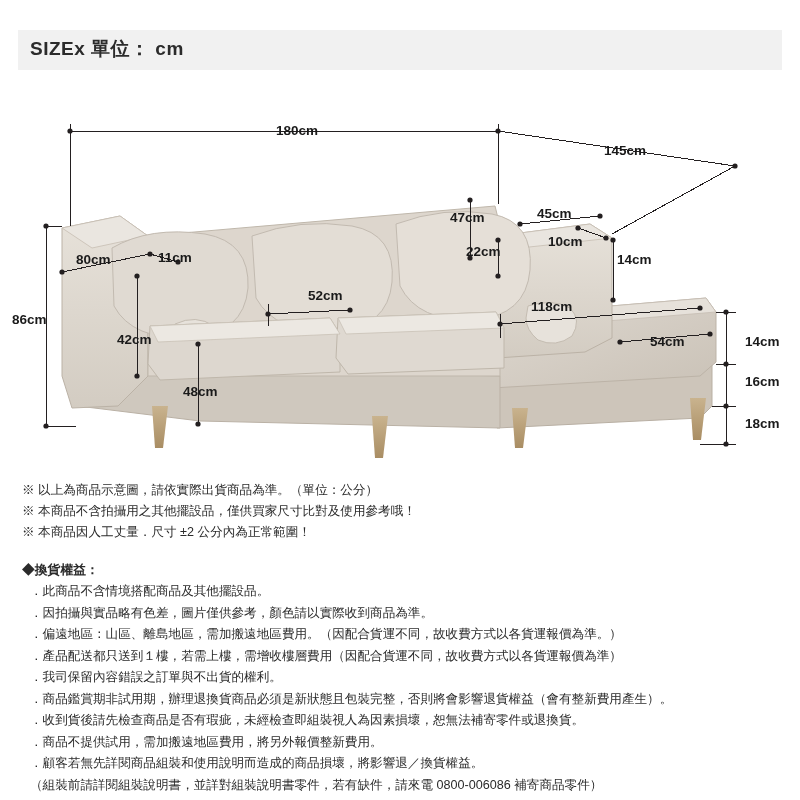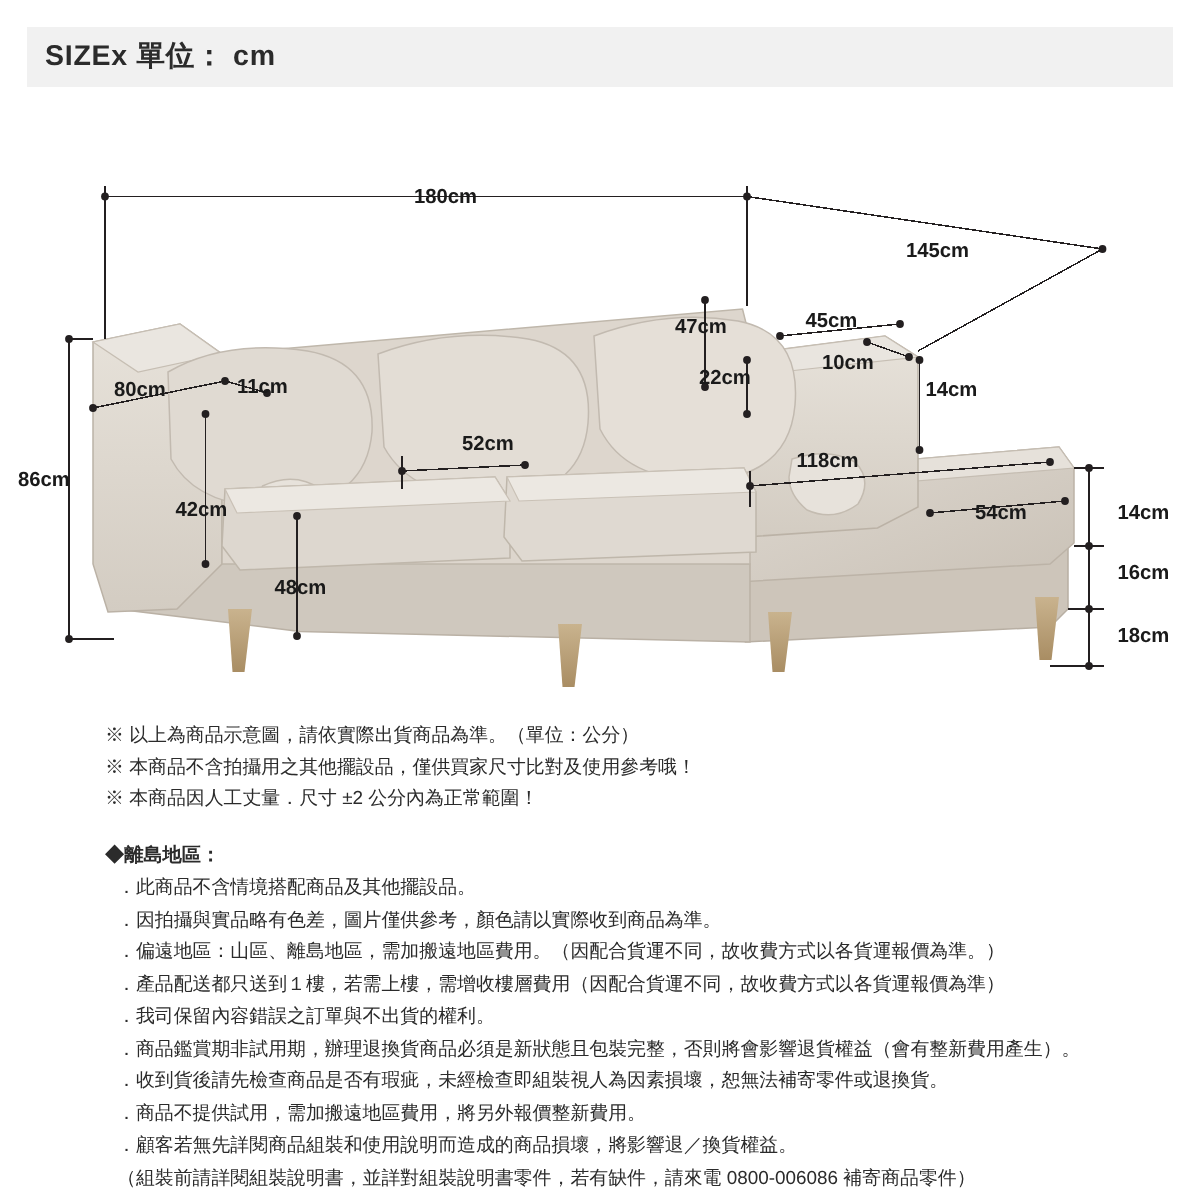--- a/index.html
+++ b/index.html
@@ -18,21 +18,21 @@
   #page {
     position: relative;
     width: 800px;
     height: 800px;
   }
 
   
   .header {
     position: absolute;
     left: 0;
-    top: 0;
+    top: 12px;
     width: 648px;
     height: 76px;
   }
   .header-bar {
     position: absolute;
     left: 18px;
     top: 18px;
     width: 764px;
     height: 40px;
     background: #f1f1f1;
@@ -70,21 +70,20 @@
     line-height: 1;
     font-family: "Liberation Sans", sans-serif;
   }
 
   
   .notes {
     position: absolute;
     left: 0;
     top: 480px;
     width: 672px;
-    padding-left: 48px;
   }
   .note-line {
     font-size: 12.6px;
     line-height: 21px;
     color: #2b2b2b;
     white-space: nowrap;
     padding-left: 22px;
   }
   .note-gap {
     height: 16px;
@@ -249,21 +248,21 @@
         <circle cx="620" cy="266" r="2.6"></circle>
           <circle cx="710" cy="258" r="2.6"></circle>
         <circle cx="726" cy="236" r="2.6"></circle>
           <circle cx="726" cy="288" r="2.6"></circle>
         <circle cx="726" cy="330" r="2.6"></circle>
           <circle cx="726" cy="368" r="2.6"></circle>
       </g>
     </svg>
 
     <span class="dim-label" style="left:276px; top:48px;">180cm</span>
-    <span class="dim-label" style="left:604px; top:68px;margin-top:16px;">145cm</span>
+    <span class="dim-label" style="left:604px; top:68px;">145cm</span>
     <span class="dim-label" style="left:450px; top:135px;">47cm</span>
     <span class="dim-label" style="left:537px; top:131px;">45cm</span>
     <span class="dim-label" style="left:548px; top:159px;">10cm</span>
     <span class="dim-label" style="left:466px; top:169px;">22cm</span>
     <span class="dim-label" style="left:617px; top:177px;">14cm</span>
     <span class="dim-label" style="left:76px;  top:177px;">80cm</span>
     <span class="dim-label" style="left:158px; top:175px;">11cm</span>
     <span class="dim-label" style="left:308px; top:213px;">52cm</span>
     <span class="dim-label" style="left:531px; top:224px;">118cm</span>
     <span class="dim-label" style="left:12px;  top:237px;">86cm</span>
@@ -275,21 +274,21 @@
     <span class="dim-label" style="left:745px; top:341px;">18cm</span>
   </div>
 
   <div class="notes">
     <div class="note-line">※ 以上為商品示意圖，請依實際出貨商品為準。（單位：公分）</div>
     <div class="note-line">※ 本商品不含拍攝用之其他擺設品，僅供買家尺寸比對及使用參考哦！</div>
     <div class="note-line">※ 本商品因人工丈量．尺寸 ±2 公分內為正常範圍！</div>
 
     <div class="note-gap"></div>
 
-    <div class="note-heading">◆離島地區：</div>
+    <div class="note-heading">◆換貨權益：</div>
 
     <div class="note-bullet">．此商品不含情境搭配商品及其他擺設品。</div>
     <div class="note-bullet">．因拍攝與實品略有色差，圖片僅供參考，顏色請以實際收到商品為準。</div>
     <div class="note-bullet">．偏遠地區：山區、離島地區，需加搬遠地區費用。（因配合貨運不同，故收費方式以各貨運報價為準。）</div>
     <div class="note-bullet">．產品配送都只送到１樓，若需上樓，需增收樓層費用（因配合貨運不同，故收費方式以各貨運報價為準）</div>
     <div class="note-bullet">．我司保留內容錯誤之訂單與不出貨的權利。</div>
     <div class="note-bullet">．商品鑑賞期非試用期，辦理退換貨商品必須是新狀態且包裝完整，否則將會影響退貨權益（會有整新費用產生）。</div>
     <div class="note-bullet">．收到貨後請先檢查商品是否有瑕疵，未經檢查即組裝視人為因素損壞，恕無法補寄零件或退換貨。</div>
     <div class="note-bullet">．商品不提供試用，需加搬遠地區費用，將另外報價整新費用。</div>
     <div class="note-bullet">．顧客若無先詳閱商品組裝和使用說明而造成的商品損壞，將影響退／換貨權益。</div>

